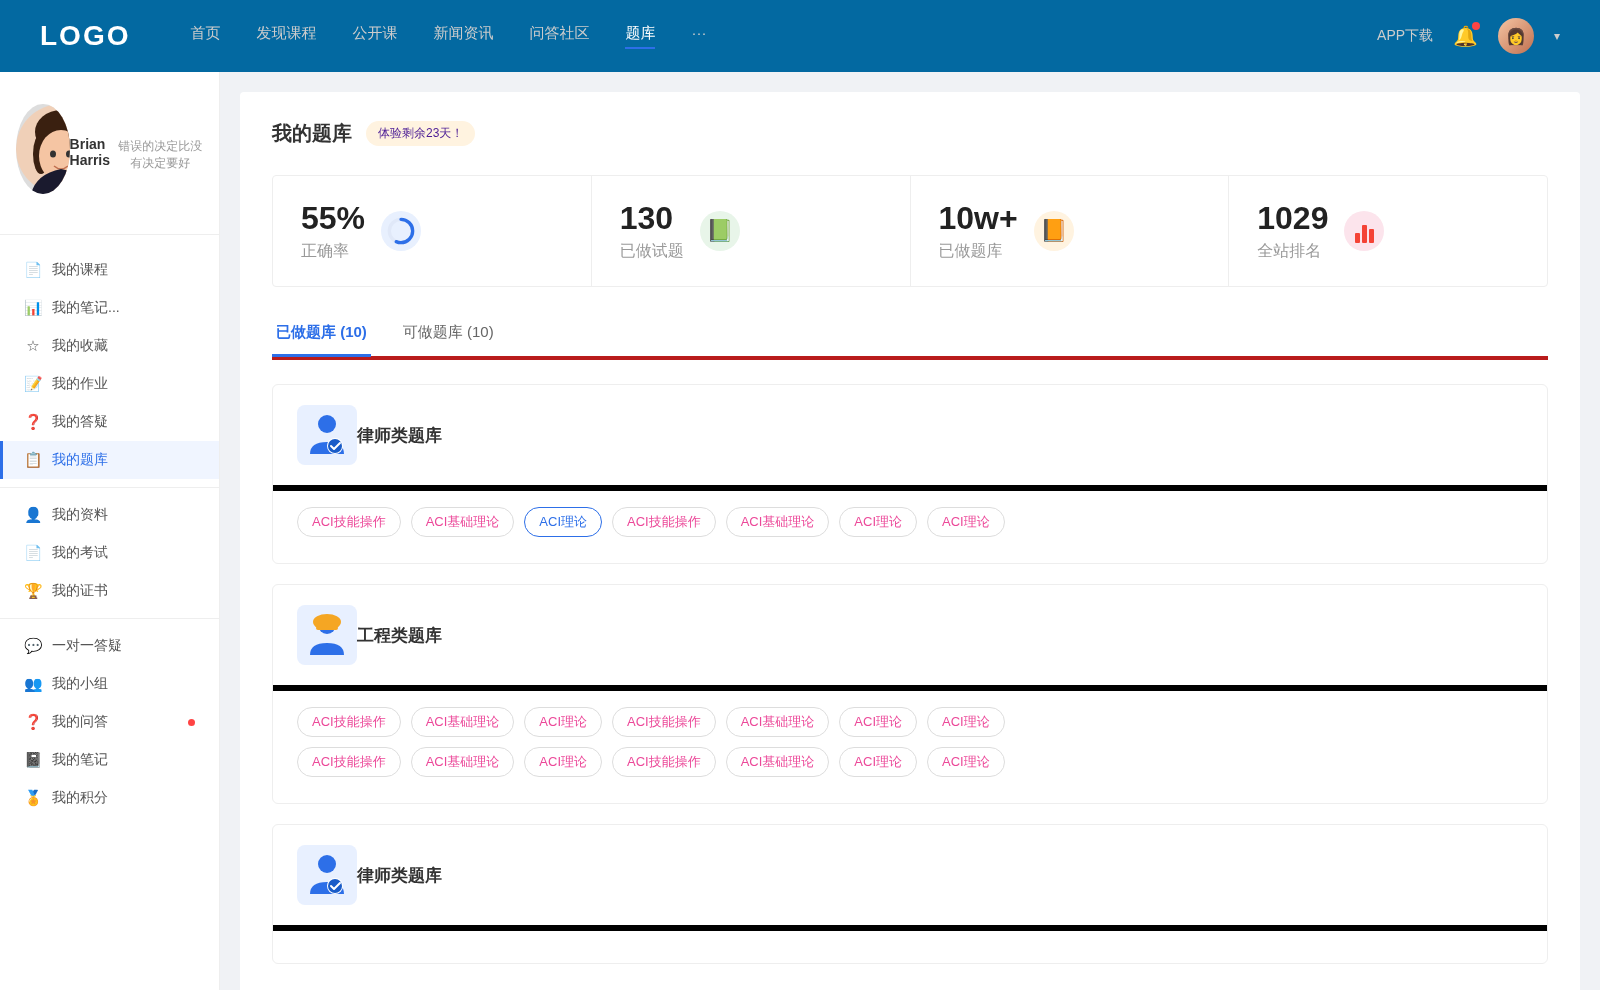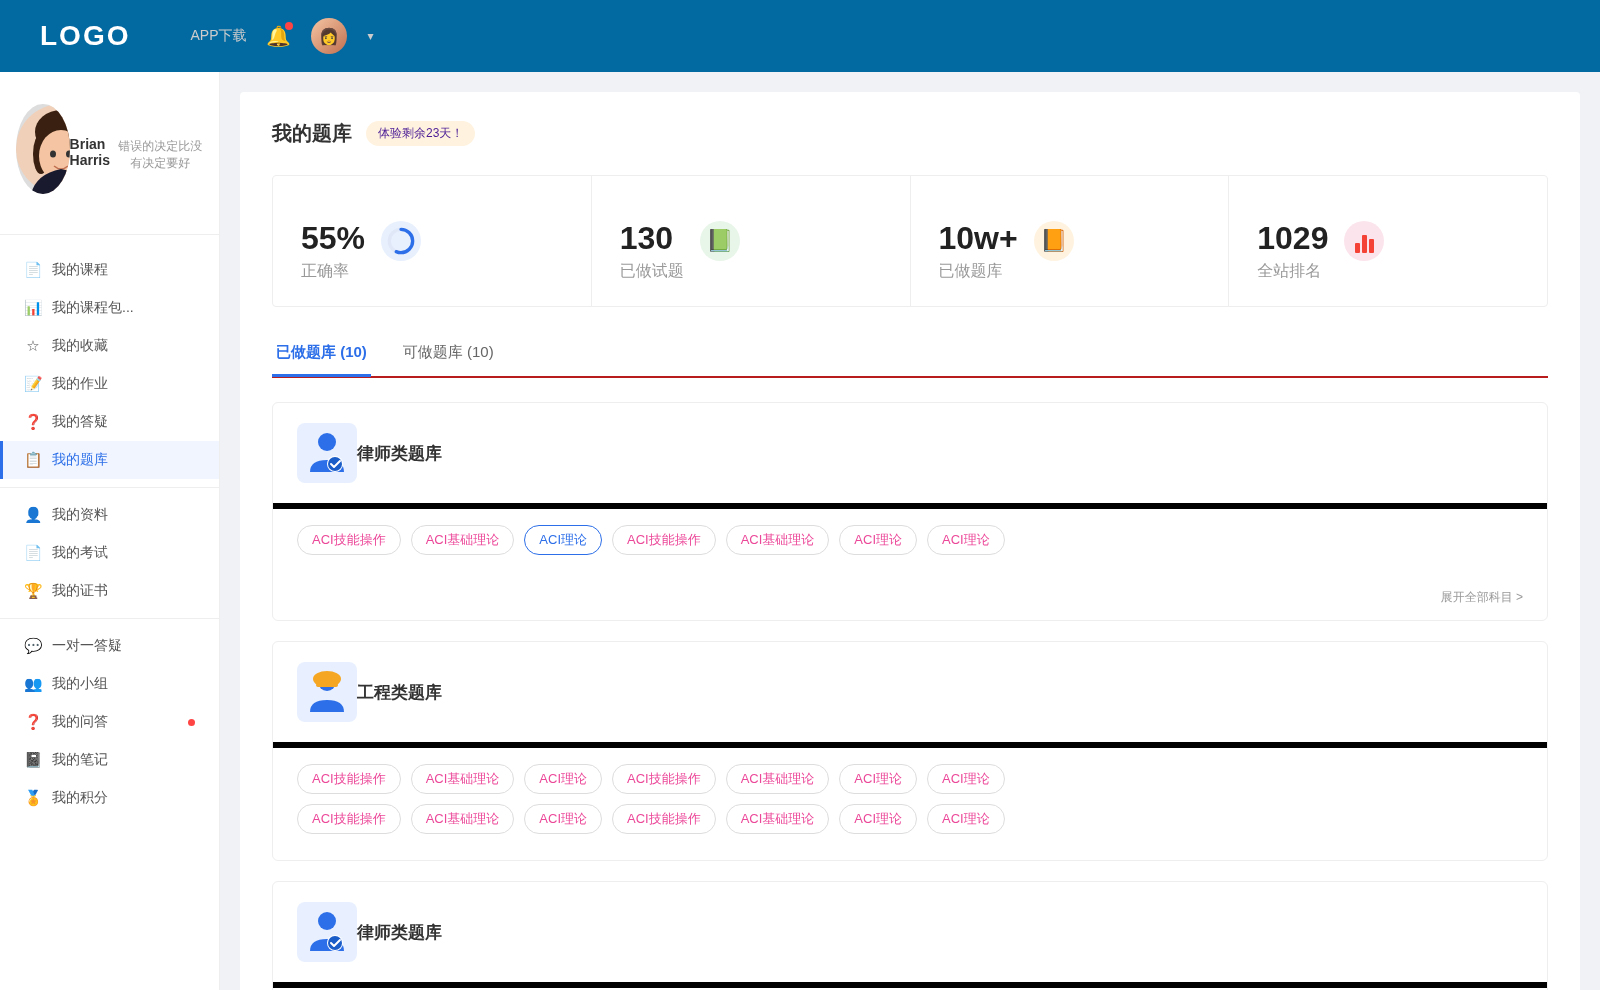--- a/index.html
+++ b/index.html
@@ -42,30 +42,30 @@
     
     .page-header { display: flex; align-items: center; gap: 14px; margin-bottom: 28px; }
     .page-title { font-size: 20px; font-weight: 600; color: #333; }
     .trial-badge { background: #fff3e0; color: #4c1d95; font-size: 12px; padding: 4px 12px; border-radius: 20px; font-weight: 500; }
 
     
     .stats-row { display: flex; gap: 0; margin-bottom: 28px; border: 1px solid #eee; border-radius: 4px; overflow: hidden; }
     .stat-item { flex: 1; padding: 24px 28px; border-right: 1px solid #eee; display: flex; align-items: center; gap: 16px; }
     .stat-item:last-child { border-right: none; }
     .stat-text {}
-    .stat-value { font-size: 32px; font-weight: 700; color: #222; margin-top: 20px; }
+    .stat-value { font-size: 32px; font-weight: 700; color: #222; }
     .stat-label { font-size: 16px; color: #999; margin-top: 4px; }
     .stat-icon { width: 40px; height: 40px; border-radius: 50%; display: flex; align-items: center; justify-content: center; font-size: 20px; }
     .stat-icon.blue { background: #e8f0fe; }
     .stat-icon.green { background: #e8f5e9; }
     .stat-icon.orange { background: #fff3e0; }
     .stat-icon.red { background: #fce4ec; }
 
     
-    .tabs { display: flex; gap: 28px; margin-bottom: 24px; border-bottom: 2px solid #b91c1c; }
+    .tabs { display: flex; gap: 28px; margin-bottom: 24px; border-bottom: 4px solid #b91c1c; }
     .tab { padding: 8px 4px 12px; font-size: 15px; color: #666; cursor: pointer; border-bottom: 3px solid transparent; margin-bottom: -1px; }
     .tab.active { color: #2d6fe8; border-bottom-color: #2d6fe8; font-weight: 600; }
 
     
     .qbank-section { border: 1px solid #eee; border-radius: 6px; margin-bottom: 20px; overflow: hidden; }
     .qbank-header { display: flex; align-items: center; padding: 20px 24px; border-bottom: 6px solid #000000; }
     .qbank-icon { width: 60px; height: 60px; border-radius: 8px; background: #e8f0ff; display: flex; align-items: center; justify-content: center; flex-shrink: 0; }
     .qbank-title { font-size: 17px; font-weight: 600; color: #333; }
     .qbank-body { padding: 16px 24px; }
     .tags-row { display: flex; flex-wrap: wrap; gap: 10px; margin-bottom: 10px; }
@@ -81,20 +81,29 @@
     .bar-icon .bar:nth-child(2) { height: 18px; }
     .bar-icon .bar:nth-child(3) { height: 14px; }
 
     .nav-avatar-placeholder { width: 36px; height: 36px; border-radius: 50%; background: linear-gradient(135deg, #f5c5a3, #c07050); display: flex; align-items: center; justify-content: center; font-size: 16px; }
   </style>
 </head>
 <body>
 
 <nav class="navbar">
   <div class="nav-logo">LOGO</div>
+  <div class="nav-links">
+    <a class="nav-link">首页</a>
+    <a class="nav-link">发现课程</a>
+    <a class="nav-link">公开课</a>
+    <a class="nav-link">新闻资讯</a>
+    <a class="nav-link">问答社区</a>
+    <a class="nav-link active">题库</a>
+    <a class="nav-link">···</a>
+  </div>
   <div class="nav-right">
     <span class="nav-app-dl">APP下载</span>
     <div class="nav-bell">
       <span class="nav-bell-icon">🔔</span>
       <span class="nav-bell-dot"></span>
     </div>
     <div class="nav-avatar-placeholder">👩</div>
     <span class="nav-chevron">▾</span>
   </div>
 </nav>
@@ -126,21 +135,21 @@
       <div class="profile-motto">错误的决定比没有决定要好</div>
     </div>
     <div class="sidebar-divider"></div>
     <div class="sidebar-menu">
       <div class="sidebar-item">
         <span class="sidebar-item-icon">📄</span>
         <span class="sidebar-item-label">我的课程</span>
       </div>
       <div class="sidebar-item">
         <span class="sidebar-item-icon">📊</span>
-        <span class="sidebar-item-label">我的课程包...</span>
+        <span class="sidebar-item-label">我的笔记...</span>
       </div>
       <div class="sidebar-item">
         <span class="sidebar-item-icon">☆</span>
         <span class="sidebar-item-label">我的收藏</span>
       </div>
       <div class="sidebar-item">
         <span class="sidebar-item-icon">📝</span>
         <span class="sidebar-item-label">我的作业</span>
       </div>
       <div class="sidebar-item">
@@ -264,23 +273,20 @@
         <div class="tags-row">
           <span class="tag">ACI技能操作</span>
           <span class="tag">ACI基础理论</span>
           <span class="tag active-tag">ACI理论</span>
           <span class="tag">ACI技能操作</span>
           <span class="tag">ACI基础理论</span>
           <span class="tag">ACI理论</span>
           <span class="tag">ACI理论</span>
         </div>
       </div>
-      <div class="qbank-footer">
-        <span class="expand-btn">展开全部科目 &gt;</span>
-      </div>
     </div>
 
     <div class="qbank-section">
       <div class="qbank-header">
         <div class="qbank-icon">
           <svg width="50" height="50" viewBox="0 0 50 50" xmlns="http://www.w3.org/2000/svg">
             <circle cx="25" cy="15" r="9" fill="#2d6fe8"></circle>
             <path d="M8 45 Q8 33 25 33 Q42 33 42 45 Z" fill="#2d6fe8"></path>
 
             <ellipse cx="25" cy="12" rx="14" ry="8" fill="#f5a623"></ellipse>

